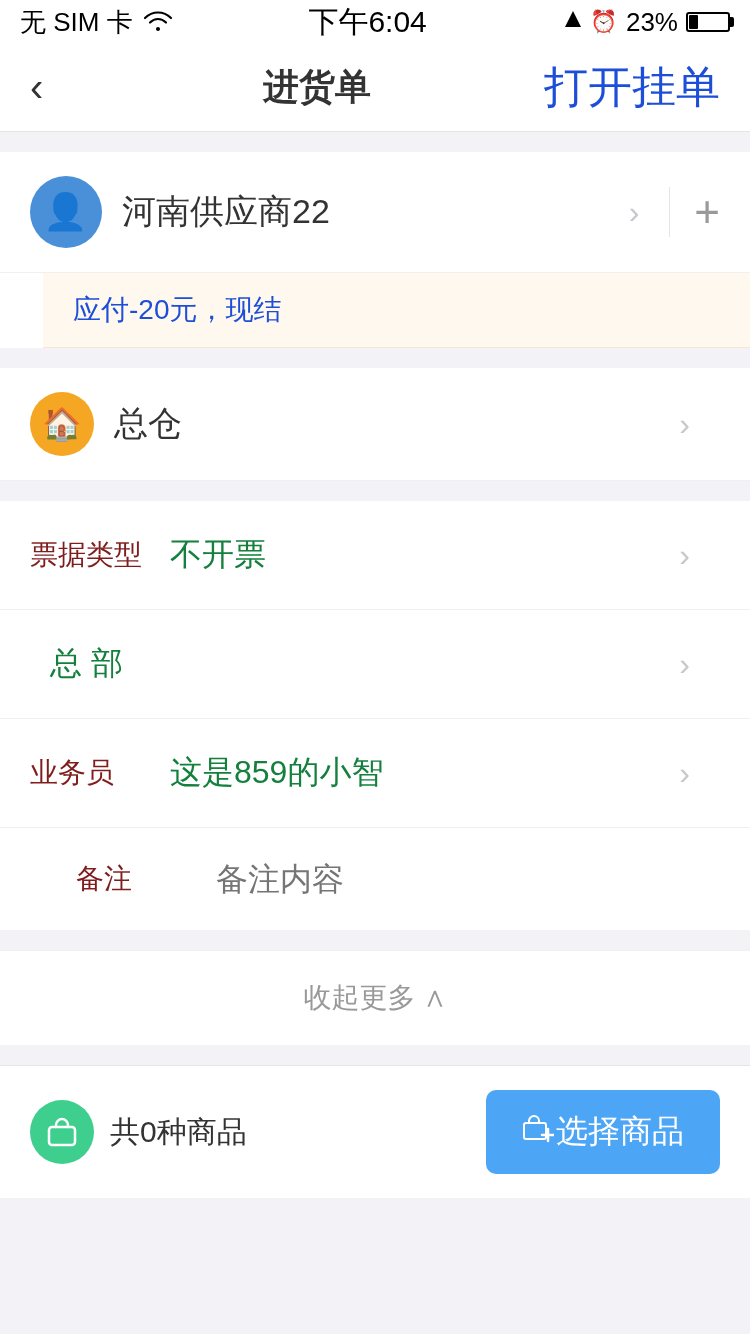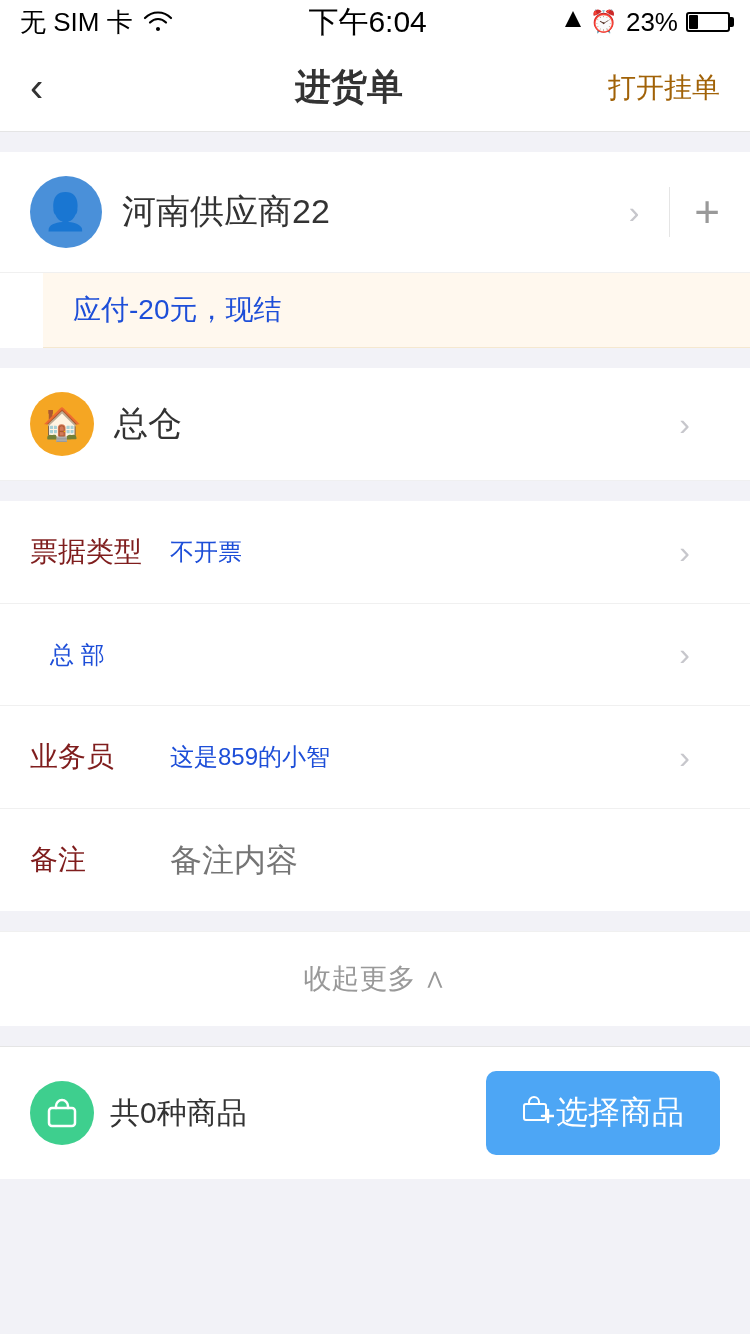--- a/index.html
+++ b/index.html
@@ -69,22 +69,22 @@
       color: #333;
       cursor: pointer;
       width: 60px;
     }
     .nav-title {
       font-size: 36px;
       font-weight: 600;
       color: #333;
     }
     .nav-action {
-      font-size: 28px;
-      color: #a16207;
+      font-size: 44px;
+      color: #1d4ed8;
       cursor: pointer;
     }
 
     
     .section-gap {
       height: 20px;
       background: #f2f2f7;
     }
 
     
@@ -174,31 +174,31 @@
       background: #fff;
       margin-top: 20px;
     }
     .form-row {
       display: flex;
       align-items: center;
       padding: 32px 30px;
       border-bottom: 1px solid #f0f0f0;
       min-height: 96px;
     }
-    .form-row:last-child { border-bottom: none; }
+    .form-row:last-child { border-bottom: none; margin-left: 46px; }
     .form-label {
       font-size: 28px;
       color: #7f1d1d;
       min-width: 120px;
       flex-shrink: 0;
     }
     .form-value {
       flex: 1;
-      font-size: 24px;
-      color: #1d4ed8;
+      font-size: 32px;
+      color: #15803d;
       padding-left: 20px;
     }
     .form-input {
       flex: 1;
       font-size: 32px;
       color: #c7c7cc;
       padding-left: 20px;
       border: none;
       outline: none;
       background: transparent;

